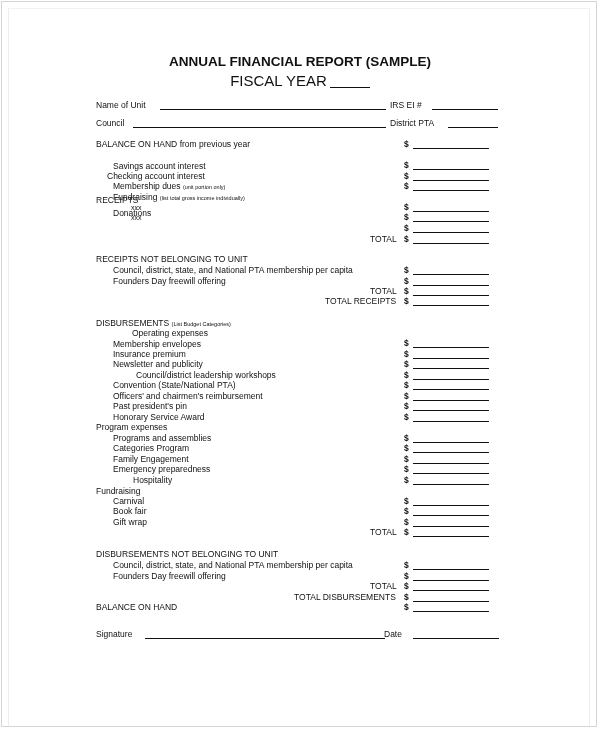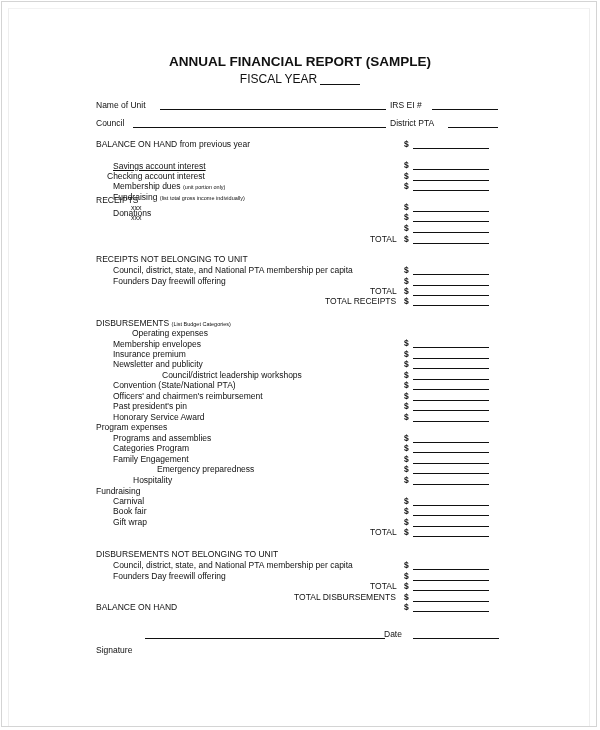--- a/index.html
+++ b/index.html
@@ -10,21 +10,21 @@
   .frame {
     position: absolute; left: 1px; top: 1px; width: 596px; height: 726px;
     border: 1px solid #d4d4d4; box-sizing: border-box;
   }
   .frame-inner {
     position: absolute; left: 6px; top: 6px; right: 6px; bottom: 0;
     border-left: 1px solid #eeeeee; border-right: 1px solid #eeeeee; border-top: 1px solid #f2f2f2;
   }
   .abs { position: absolute; white-space: nowrap; line-height: 1; }
   .title { left: 0; width: 600px; text-align: center; top: 55px; font-size: 13.5px; font-weight: bold; }
-  .fiscal { left: 0; width: 600px; text-align: center; top: 73px; font-size: 12px; }
+  .fiscal { left: 0; width: 600px; text-align: center; top: 73px; font-size: 15px; }
   .fiscal .blank { display: inline-block; width: 40px; border-bottom: 1px solid #111; height: 8px; vertical-align: bottom; margin-left: 3px; }
   .t { font-size: 8.5px; }
   .b { font-weight: normal; }
   .small { font-size: 5.5px; }
   .line { position: absolute; height: 0; border-bottom: 1px solid #111; }
   .dollar { position: absolute; font-size: 8.5px; font-weight: bold; line-height: 1; }
   .amt { position: absolute; left: 413px; width: 76px; height: 0; border-bottom: 1px solid #111; }
 </style>
 </head>
 <body>
@@ -45,21 +45,21 @@
 <div class="line" style="left:133px;top:127px;width:253px;"></div>
 <div class="abs t" style="left:390px;top:119px;">District PTA</div>
 <div class="line" style="left:448px;top:127px;width:50px;"></div>
 
 <div class="abs t" style="left:96px;top:140px;"><span class="b">BALANCE ON HAND</span> <span>from previous year</span></div>
 <div class="dollar" style="left:404px;top:140px;">$</div>
 <div class="amt" style="top:148px;"></div>
 
 <div class="abs t b" style="left:96px;top:151px;margin-top:45px;">RECEIPTS</div>
 
-<div class="abs t" style="left:113px;top:162px;text-decoration:underline;">Savings account interest</div>
+<div class="abs t" style="left:113px;top:162px;">Savings account interest</div>
 <div class="dollar" style="left:404px;top:161px;">$</div>
 <div class="amt" style="top:169px;"></div>
 
 <div class="abs t" style="left:107px;top:172px;">Checking account interest</div>
 <div class="dollar" style="left:404px;top:172px;">$</div>
 <div class="amt" style="top:180px;"></div>
 
 <div class="abs t" style="left:113px;top:182px;"><span>Membership dues</span> <span class="small">(unit portion only)</span></div>
 <div class="dollar" style="left:404px;top:182px;">$</div>
 <div class="amt" style="top:190px;"></div>
@@ -108,21 +108,21 @@
 <div class="amt" style="top:347px;"></div>
 
 <div class="abs t" style="left:113px;top:350px;text-align:center;">Insurance premium</div>
 <div class="dollar" style="left:404px;top:350px;">$</div>
 <div class="amt" style="top:358px;"></div>
 
 <div class="abs t" style="left:113px;top:360px;">Newsletter and publicity</div>
 <div class="dollar" style="left:404px;top:360px;">$</div>
 <div class="amt" style="top:368px;"></div>
 
-<div class="abs t" style="left:128px;top:371px;padding-left:34px;">Council/district leadership workshops</div>
+<div class="abs t" style="left:102px;top:371px;padding-left:34px;">Council/district leadership workshops</div>
 <div class="dollar" style="left:404px;top:371px;">$</div>
 <div class="amt" style="top:379px;"></div>
 
 <div class="abs t" style="left:113px;top:381px;">Convention (State/National PTA)</div>
 <div class="dollar" style="left:404px;top:381px;">$</div>
 <div class="amt" style="top:389px;"></div>
 
 <div class="abs t" style="left:113px;top:392px;">Officers' and chairmen's reimbursement</div>
 <div class="dollar" style="left:404px;top:392px;">$</div>
 <div class="amt" style="top:400px;"></div>
@@ -142,21 +142,21 @@
 <div class="amt" style="top:442px;"></div>
 
 <div class="abs t" style="left:113px;top:444px;">Categories Program</div>
 <div class="dollar" style="left:404px;top:444px;">$</div>
 <div class="amt" style="top:452px;"></div>
 
 <div class="abs t" style="left:113px;top:455px;">Family Engagement</div>
 <div class="dollar" style="left:404px;top:455px;">$</div>
 <div class="amt" style="top:463px;"></div>
 
-<div class="abs t" style="left:113px;top:465px;margin-left:44px;">Emergency preparedness</div>
+<div class="abs t" style="left:113px;top:465px;">Emergency preparedness</div>
 <div class="dollar" style="left:404px;top:465px;">$</div>
 <div class="amt" style="top:473px;"></div>
 
 <div class="abs t" style="left:113px;top:476px;margin-left:20px;">Hospitality</div>
 <div class="dollar" style="left:404px;top:476px;">$</div>
 <div class="amt" style="top:484px;"></div>
 
 <div class="abs t b" style="left:96px;top:487px;">Fundraising</div>
 
 <div class="abs t" style="left:113px;top:497px;">Carnival</div>
@@ -190,16 +190,16 @@
 <div class="amt" style="top:590px;"></div>
 
 <div class="abs t b" style="left:294px;top:593px;">TOTAL DISBURSEMENTS</div>
 <div class="dollar" style="left:404px;top:593px;">$</div>
 <div class="amt" style="top:601px;"></div>
 
 <div class="abs t b" style="left:96px;top:603px;">BALANCE ON HAND</div>
 <div class="dollar" style="left:404px;top:603px;">$</div>
 <div class="amt" style="top:611px;"></div>
 
-<div class="abs t" style="left:96px;top:646px;text-align:center;">Signature</div>
+<div class="abs t" style="left:96px;top:630px;text-align:center;">Signature</div>
 <div class="line" style="left:145px;top:638px;width:240px;"></div>
 <div class="abs t" style="left:384px;top:630px;">Date</div>
 <div class="line" style="left:413px;top:638px;width:86px;"></div>
 
 </body></html>

